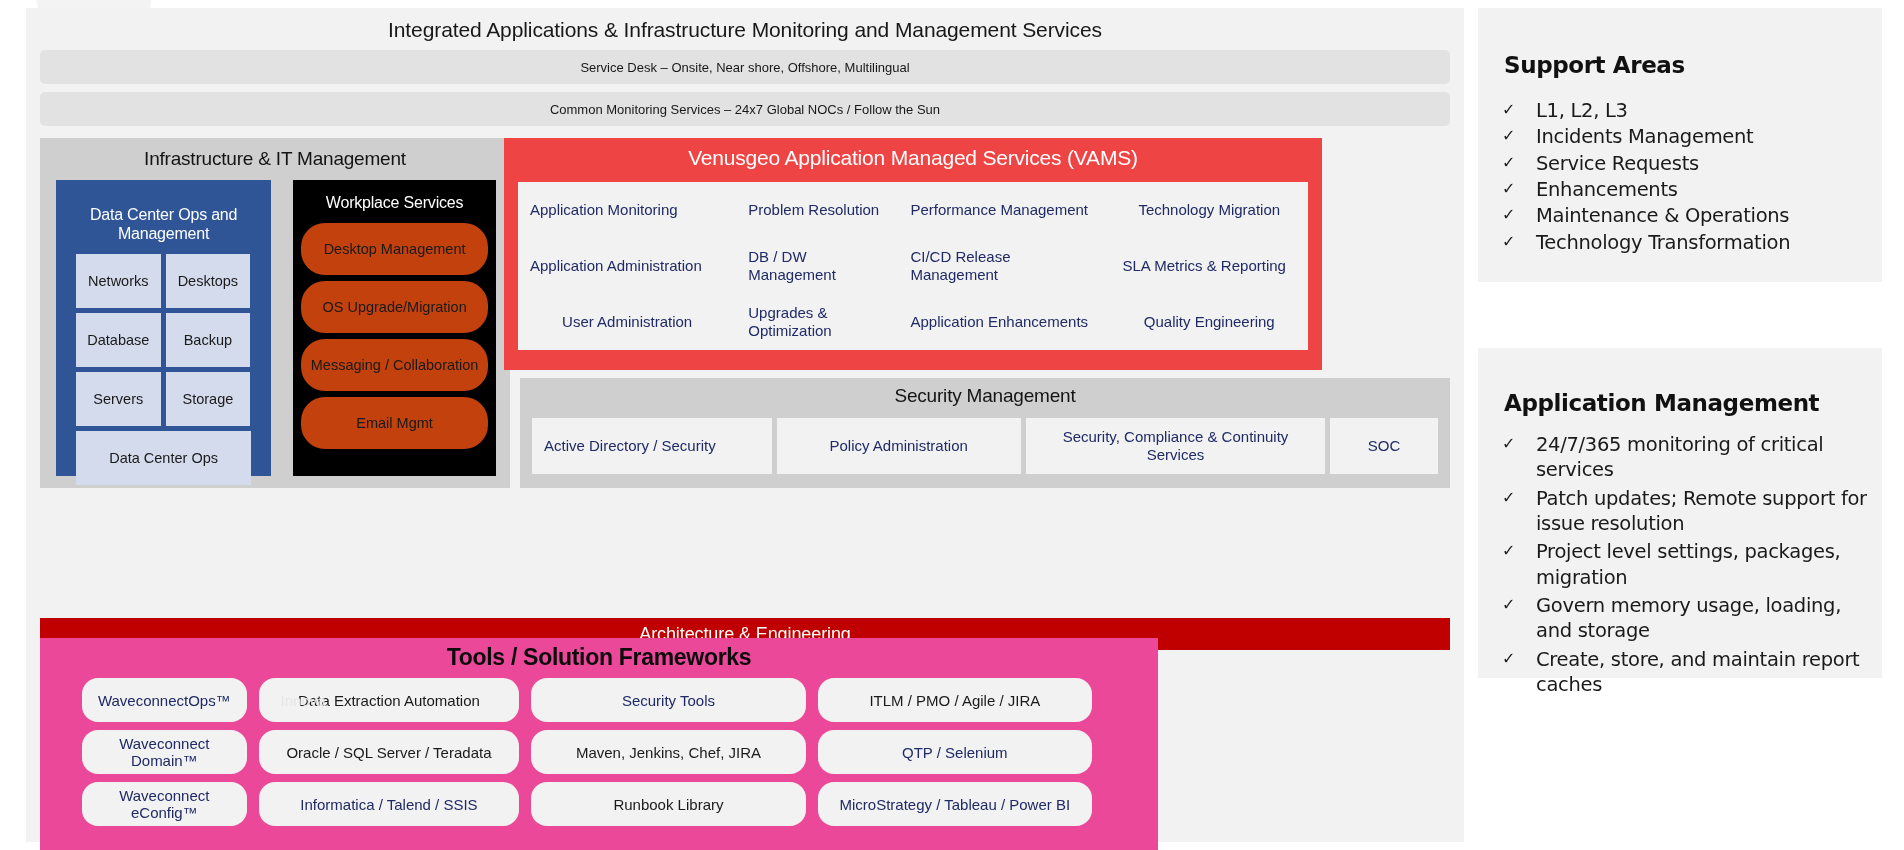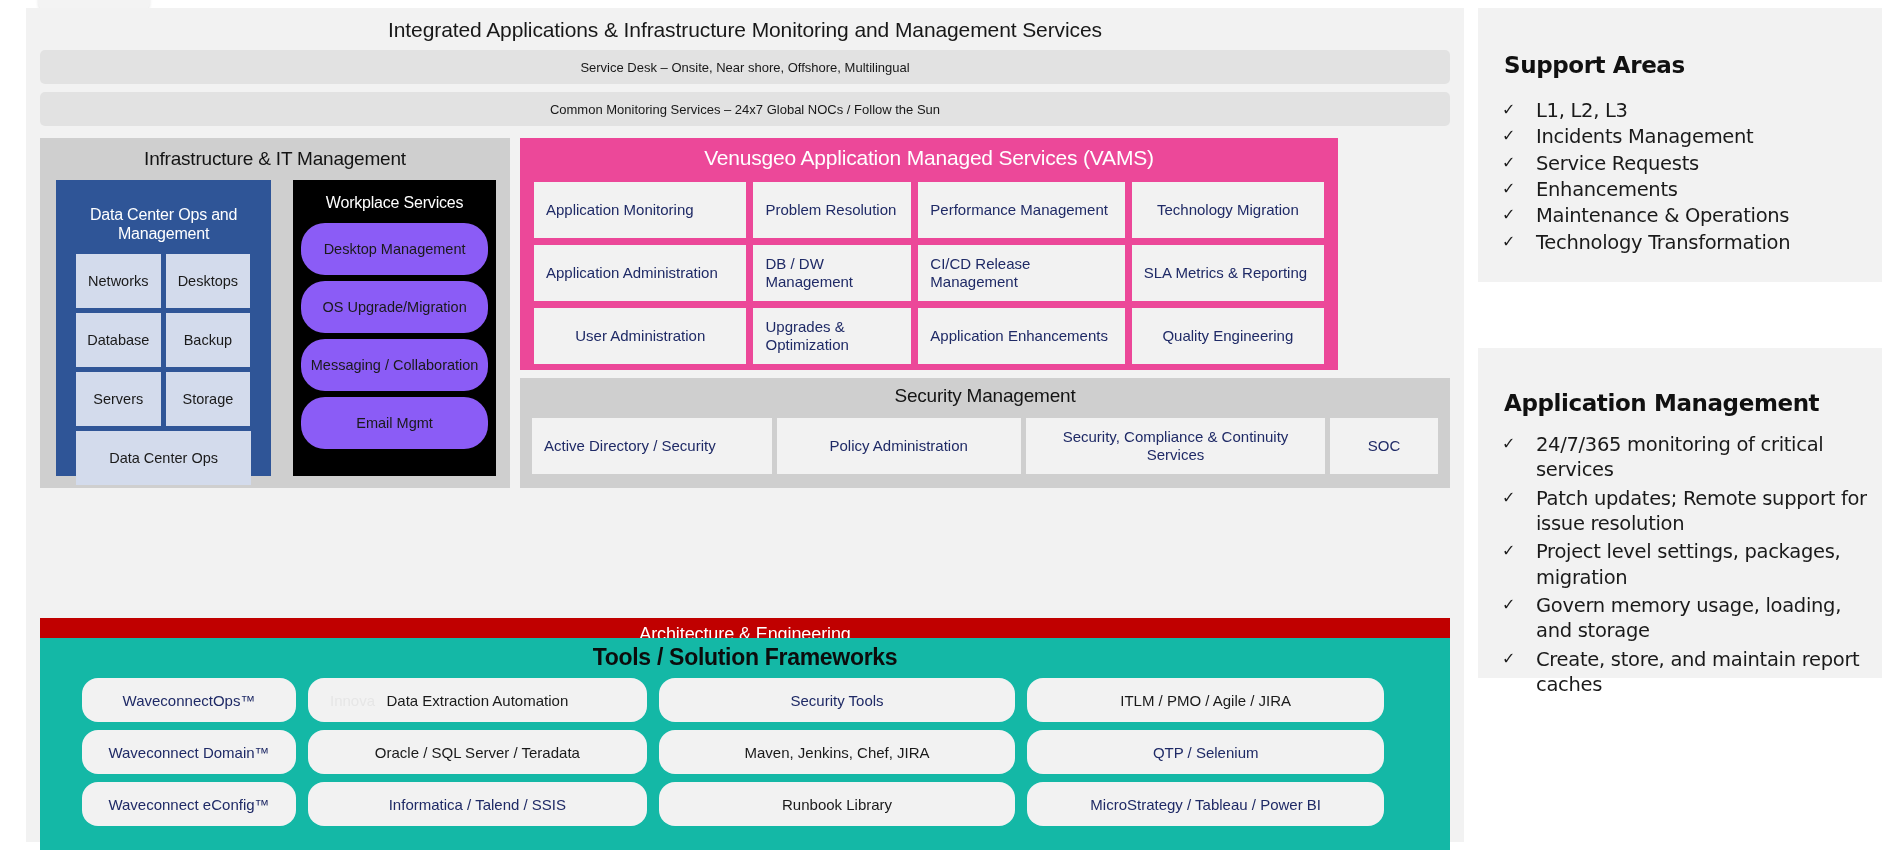--- a/index.html
+++ b/index.html
@@ -140,56 +140,56 @@
   .tile-half { width: calc(50% - 3px); }
   .tile-full { width: 100%; }
 
   .wp-stack {
     display: flex;
     flex-direction: column;
     gap: 6px;
     padding: 0 2px 2px 2px;
   }
   .wp-tile {
-    background: #8b5cf6;
+    background: #c2410c;
     color: #1a1a1a;
     font-size: 14.5px;
     height: 52px;
     display: flex;
     align-items: center;
     justify-content: center;
     text-align: center;
     border-radius: 24px;
   }
 
   
   .vams-block {
     position: absolute;
-    left: 494px;
+    left: 478px;
     top: 130px;
     width: 818px;
     height: 232px;
-    background: #ec4899;
+    background: #ef4444;
   }
   .vams-head {
     text-align: center;
     color: #ffffff;
     font-size: 21px;
     padding: 8px 0 6px 0;
     letter-spacing: -0.2px;
   }
   .vams-grid {
     position: absolute;
     left: 14px;
     right: 14px;
     top: 44px;
     display: grid;
     grid-template-columns: 1.05fr 0.78fr 1.02fr 0.95fr;
     grid-auto-rows: 56px;
-    gap: 7px;
+    gap: 0;
   }
   .v-cell {
     background: #f2f2f2;
     color: #1f2a66;
     font-size: 15px;
     line-height: 1.2;
     display: flex;
     align-items: center;
     padding: 0 12px;
     box-sizing: border-box;
@@ -249,23 +249,23 @@
     font-size: 18px;
     letter-spacing: -0.1px;
     margin-top: 20px;
   }
 
   
   .tools-block {
     position: absolute;
     left: 14px;
     top: 630px;
-    width: 1410px;
+    width: 1118px;
     height: 212px;
-    background: #14b8a6;
+    background: #ec4899;
   }
   .tools-head {
     text-align: center;
     color: #0c0c0c;
     font-size: 23px;
     font-weight: bold;
     padding: 6px 0 4px 0;
     letter-spacing: -0.3px;
   }
   .tools-grid {

